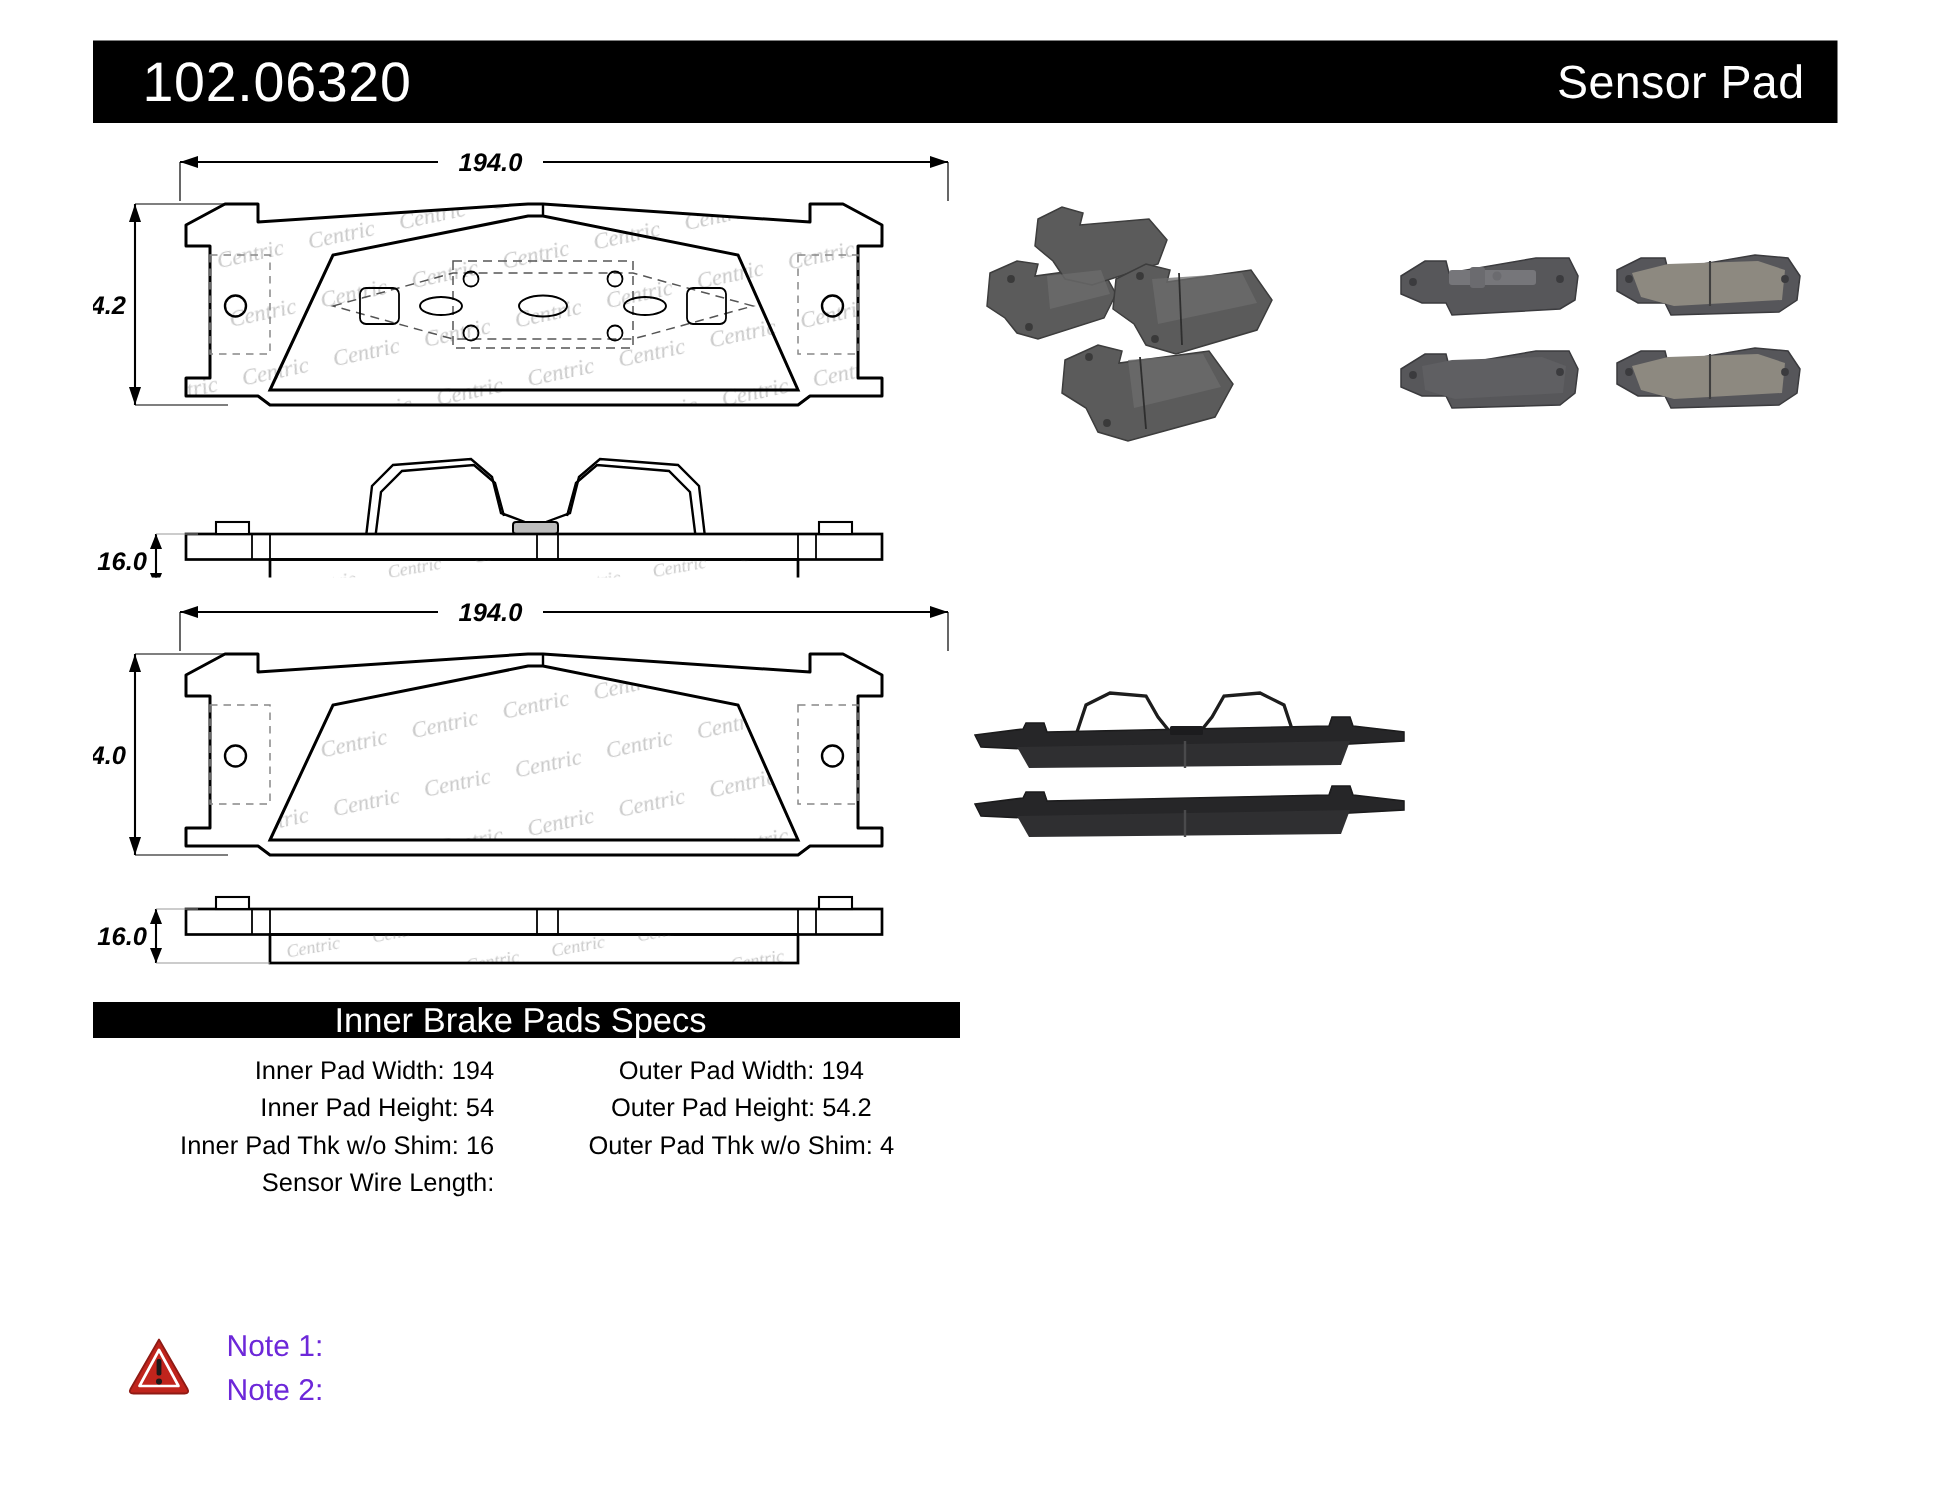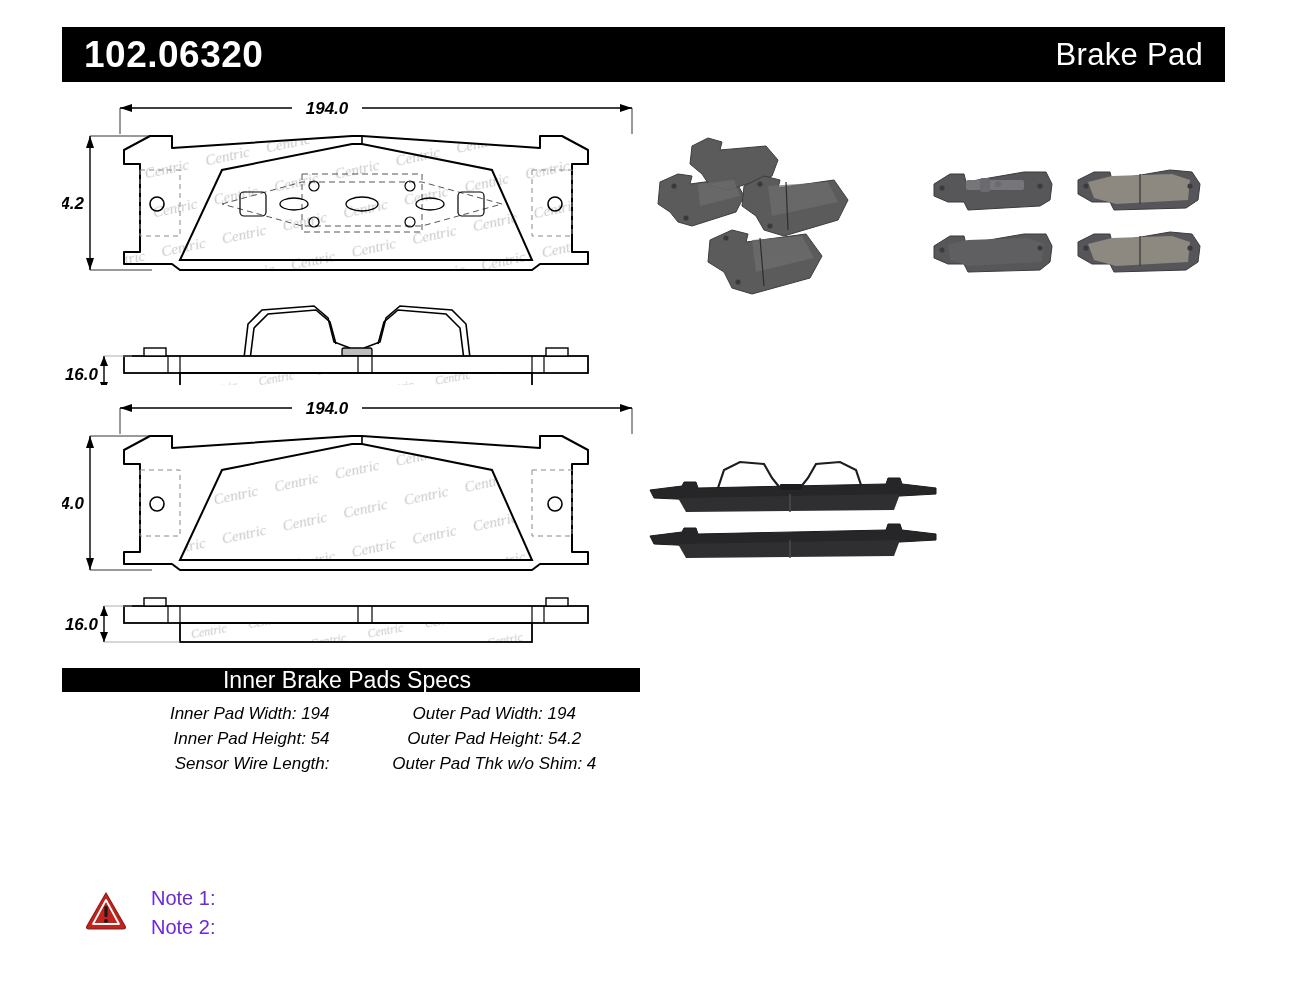--- a/index.html
+++ b/index.html
@@ -26,23 +26,24 @@
     background: #000000;
     display: flex;
     align-items: center;
     justify-content: space-between;
     box-sizing: border-box;
     padding: 0 22px 0 22px;
   }
   .part-number {
     color: #ffffff;
     font-size: 37px;
-    font-weight: 700;
+    font-weight: 400;
     letter-spacing: 0.5px;
     line-height: 1;
+    margin-left: 11px;
   }
   .product-type {
     color: #ffffff;
     font-size: 31px;
     font-weight: 400;
     letter-spacing: 0.3px;
     line-height: 1;
   }
 
   
@@ -77,21 +78,21 @@
     align-items: center;
   }
   .specs-header .col {
     flex: 1 1 50%;
     text-align: center;
     color: #ffffff;
     font-size: 23px;
     line-height: 1;
   }
   .specs-header .col.inner { padding-right: 8px; }
-  .specs-body { display: flex; padding-top: 9px; font-style: italic; }
+  .specs-body { display: flex; padding-top: 9px; }
   .specs-col { flex: 1 1 50%; }
   .specs-col.inner { text-align: right; padding-right: 31px; }
   .specs-col.outer { text-align: center; padding-right: 12px; }
   .spec-row {
     font-size: 17px;
     line-height: 25px;
     white-space: nowrap;
     color: #000;
   }
 
@@ -115,21 +116,21 @@
 
   
   .dim-text { font-family: "Liberation Sans", sans-serif; font-weight: bold; font-style: italic; }
   .wm { font-family: "Liberation Serif", serif; font-style: italic; fill: #c9c9c9; }
 </style>
 </head>
 <body>
 
 <div class="header-bar">
   <span class="part-number">102.06320</span>
-  <span class="product-type">Brake Pad</span>
+  <span class="product-type">Sensor Pad</span>
 </div>
 
 <div class="drawings">
 
   <div class="drawing-block d1">
     <svg viewBox="0 0 590 185" xmlns="http://www.w3.org/2000/svg">
       <defs>
         <pattern id="wm1" width="62" height="40" patternUnits="userSpaceOnUse" patternTransform="rotate(-12)">
           <text class="wm" x="2" y="22" font-size="15">Centric</text>
         </pattern>
@@ -364,20 +365,21 @@
 </div>
 
 <div class="specs">
   <div class="specs-header">
     <div class="col inner">Inner Brake Pads Specs</div>
   </div>
   <div class="specs-body">
     <div class="specs-col inner">
       <div class="spec-row">Inner Pad Width: 194</div>
       <div class="spec-row">Inner Pad Height: 54</div>
+      <div class="spec-row">Inner Pad Thk w/o Shim: 16</div>
       <div class="spec-row">Sensor Wire Length:</div>
     </div>
     <div class="specs-col outer">
       <div class="spec-row">Outer Pad Width: 194</div>
       <div class="spec-row">Outer Pad Height: 54.2</div>
       <div class="spec-row">Outer Pad Thk w/o Shim: 4</div>
     </div>
   </div>
 </div>
 

